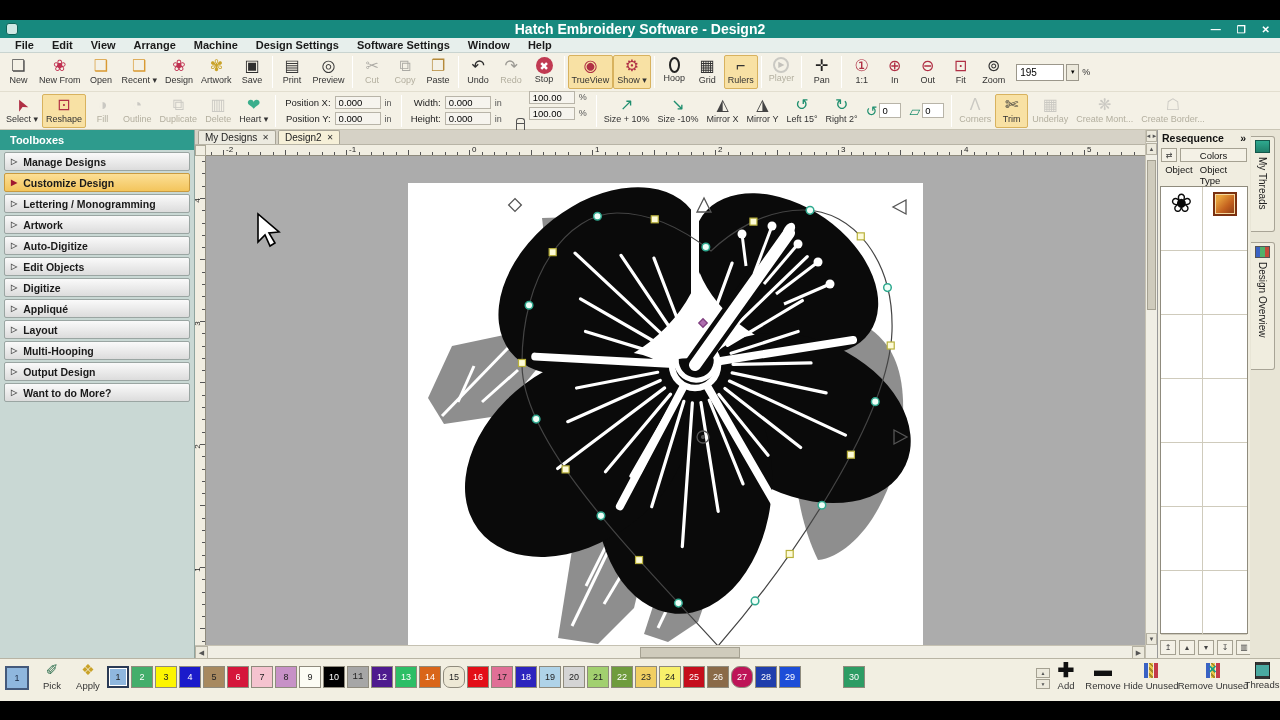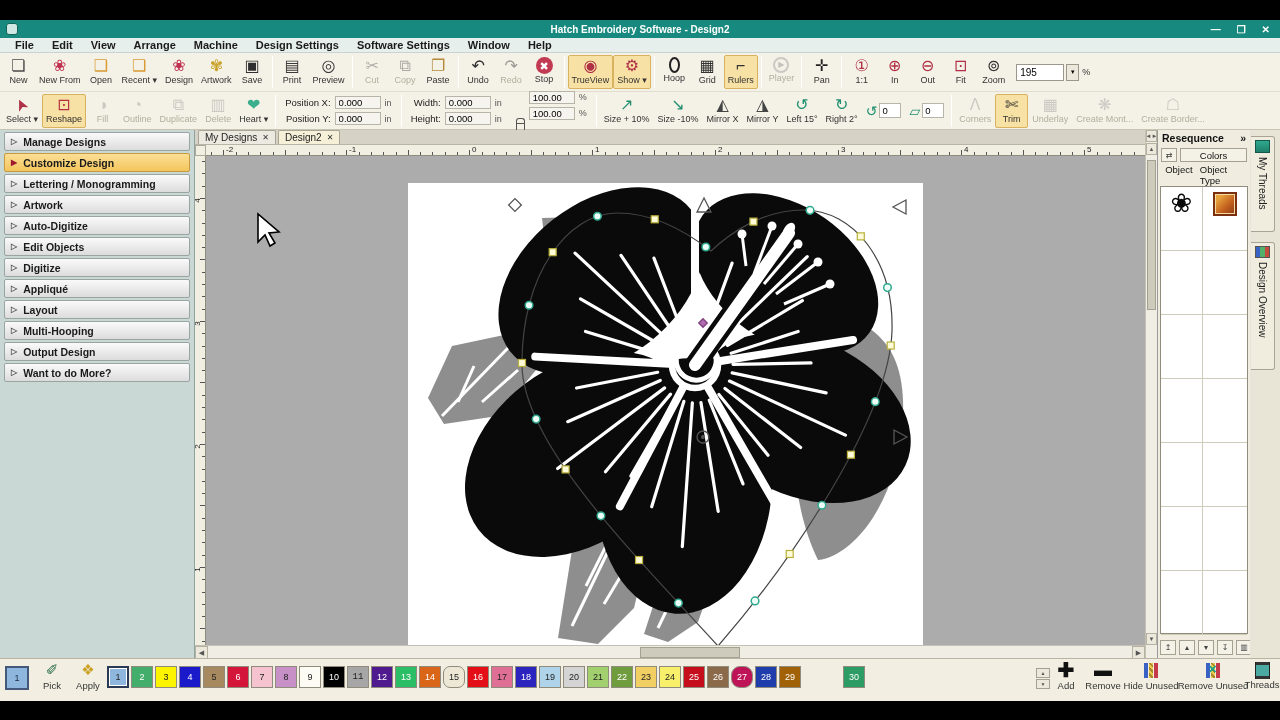--- a/index.html
+++ b/index.html
@@ -4,21 +4,21 @@
 <style>
   * { margin:0; padding:0; box-sizing:border-box; }
   html,body { width:1280px; height:720px; overflow:hidden; background:#000;
     font-family:"Liberation Sans", sans-serif; -webkit-font-smoothing:antialiased; }
   .abs { position:absolute; }
   #stage { position:relative; width:1280px; height:720px; background:#000; }
 
   
   #titlebar { left:0; top:20px; width:1280px; height:18px; background:#17897E; display:flex; align-items:center; }
   #app-icon { left:6px; top:23px; width:12px; height:12px; background:#CFE8E4; border-radius:3px; border:1px solid #0E6459; }
-  #title-text { width:100%; text-align:center; color:#fff; font-size:10px; font-weight:bold; }
+  #title-text { width:100%; text-align:center; color:#fff; font-size:14px; font-weight:bold; }
   #win-controls { position:absolute; right:10px; top:0; height:18px; display:flex; gap:16px; align-items:center; }
   #win-controls span { color:#fff; font-size:10px; font-weight:bold; cursor:default; }
 
   
   #menubar { left:0; top:38px; width:1280px; height:15px; background:#E7EFEC; border-bottom:1px solid #C9D4D0;
     display:flex; align-items:center; padding-left:6px; }
   .menu-item { font-size:11px; color:#1a1a1a; padding:0 9px; font-weight:bold; }
 
   
   #toolbar1 { left:0; top:53px; width:1280px; height:39px; background:#F4F1E6; border-bottom:1px solid #E2DECF;
@@ -411,20 +411,21 @@
         <span class="tb-ico" style="color: rgb(153, 153, 153);">❋</span>
         <span class="tb-lbl">Create Mont...</span>
       </div>
       <div class="tb-btn disabled">
         <span class="tb-ico" style="color: rgb(153, 153, 153);">☖</span>
         <span class="tb-lbl">Create Border...</span>
       </div>
     </div>
 
   <div id="toolboxes" class="abs">
+    <div id="toolboxes-header">Toolboxes</div>
     <div id="toolboxes-list">
         <div class="tbx-item">
           <span class="bullet">▷</span>
           <span>Manage Designs</span>
         </div>
         <div class="tbx-item active">
           <span class="bullet">▶</span>
           <span>Customize Design</span>
         </div>
         <div class="tbx-item">
@@ -886,18 +887,18 @@
       <div class="swatch" style="left: 539px; background: rgb(175, 211, 232); color: rgb(34, 34, 34);">19</div>
       <div class="swatch" style="left: 563px; background: rgb(212, 212, 212); color: rgb(34, 34, 34);">20</div>
       <div class="swatch" style="left: 587px; background: rgb(162, 208, 111); color: rgb(34, 34, 34);">21</div>
       <div class="swatch" style="left: 611px; background: rgb(111, 156, 61); color: rgb(255, 255, 255);">22</div>
       <div class="swatch" style="left: 635px; background: rgb(241, 207, 98); color: rgb(34, 34, 34);">23</div>
       <div class="swatch" style="left: 659px; background: rgb(248, 240, 106); color: rgb(34, 34, 34);">24</div>
       <div class="swatch" style="left: 683px; background: rgb(197, 13, 28); color: rgb(255, 255, 255);">25</div>
       <div class="swatch" style="left: 707px; background: rgb(138, 106, 72); color: rgb(255, 255, 255);">26</div>
       <div class="swatch" style="left: 731px; background: rgb(190, 20, 87); color: rgb(255, 255, 255); border-radius: 9px;">27</div>
       <div class="swatch" style="left: 755px; background: rgb(31, 62, 172); color: rgb(255, 255, 255);">28</div>
-      <div class="swatch" style="left: 779px; background: #a16207; color: rgb(255, 255, 255); text-align: right;">29</div>
+      <div class="swatch" style="left: 779px; background: #1d4ed8; color: rgb(255, 255, 255); text-align: right;">29</div>
       <div class="swatch" style="left: 803px; background: rgb(45, 156, 100); color: rgb(255, 255, 255); margin-left: 40px;">30</div>
     </div>
 
   <div id="black-bottom" class="abs"></div>
 </div>
 
 </body></html>

